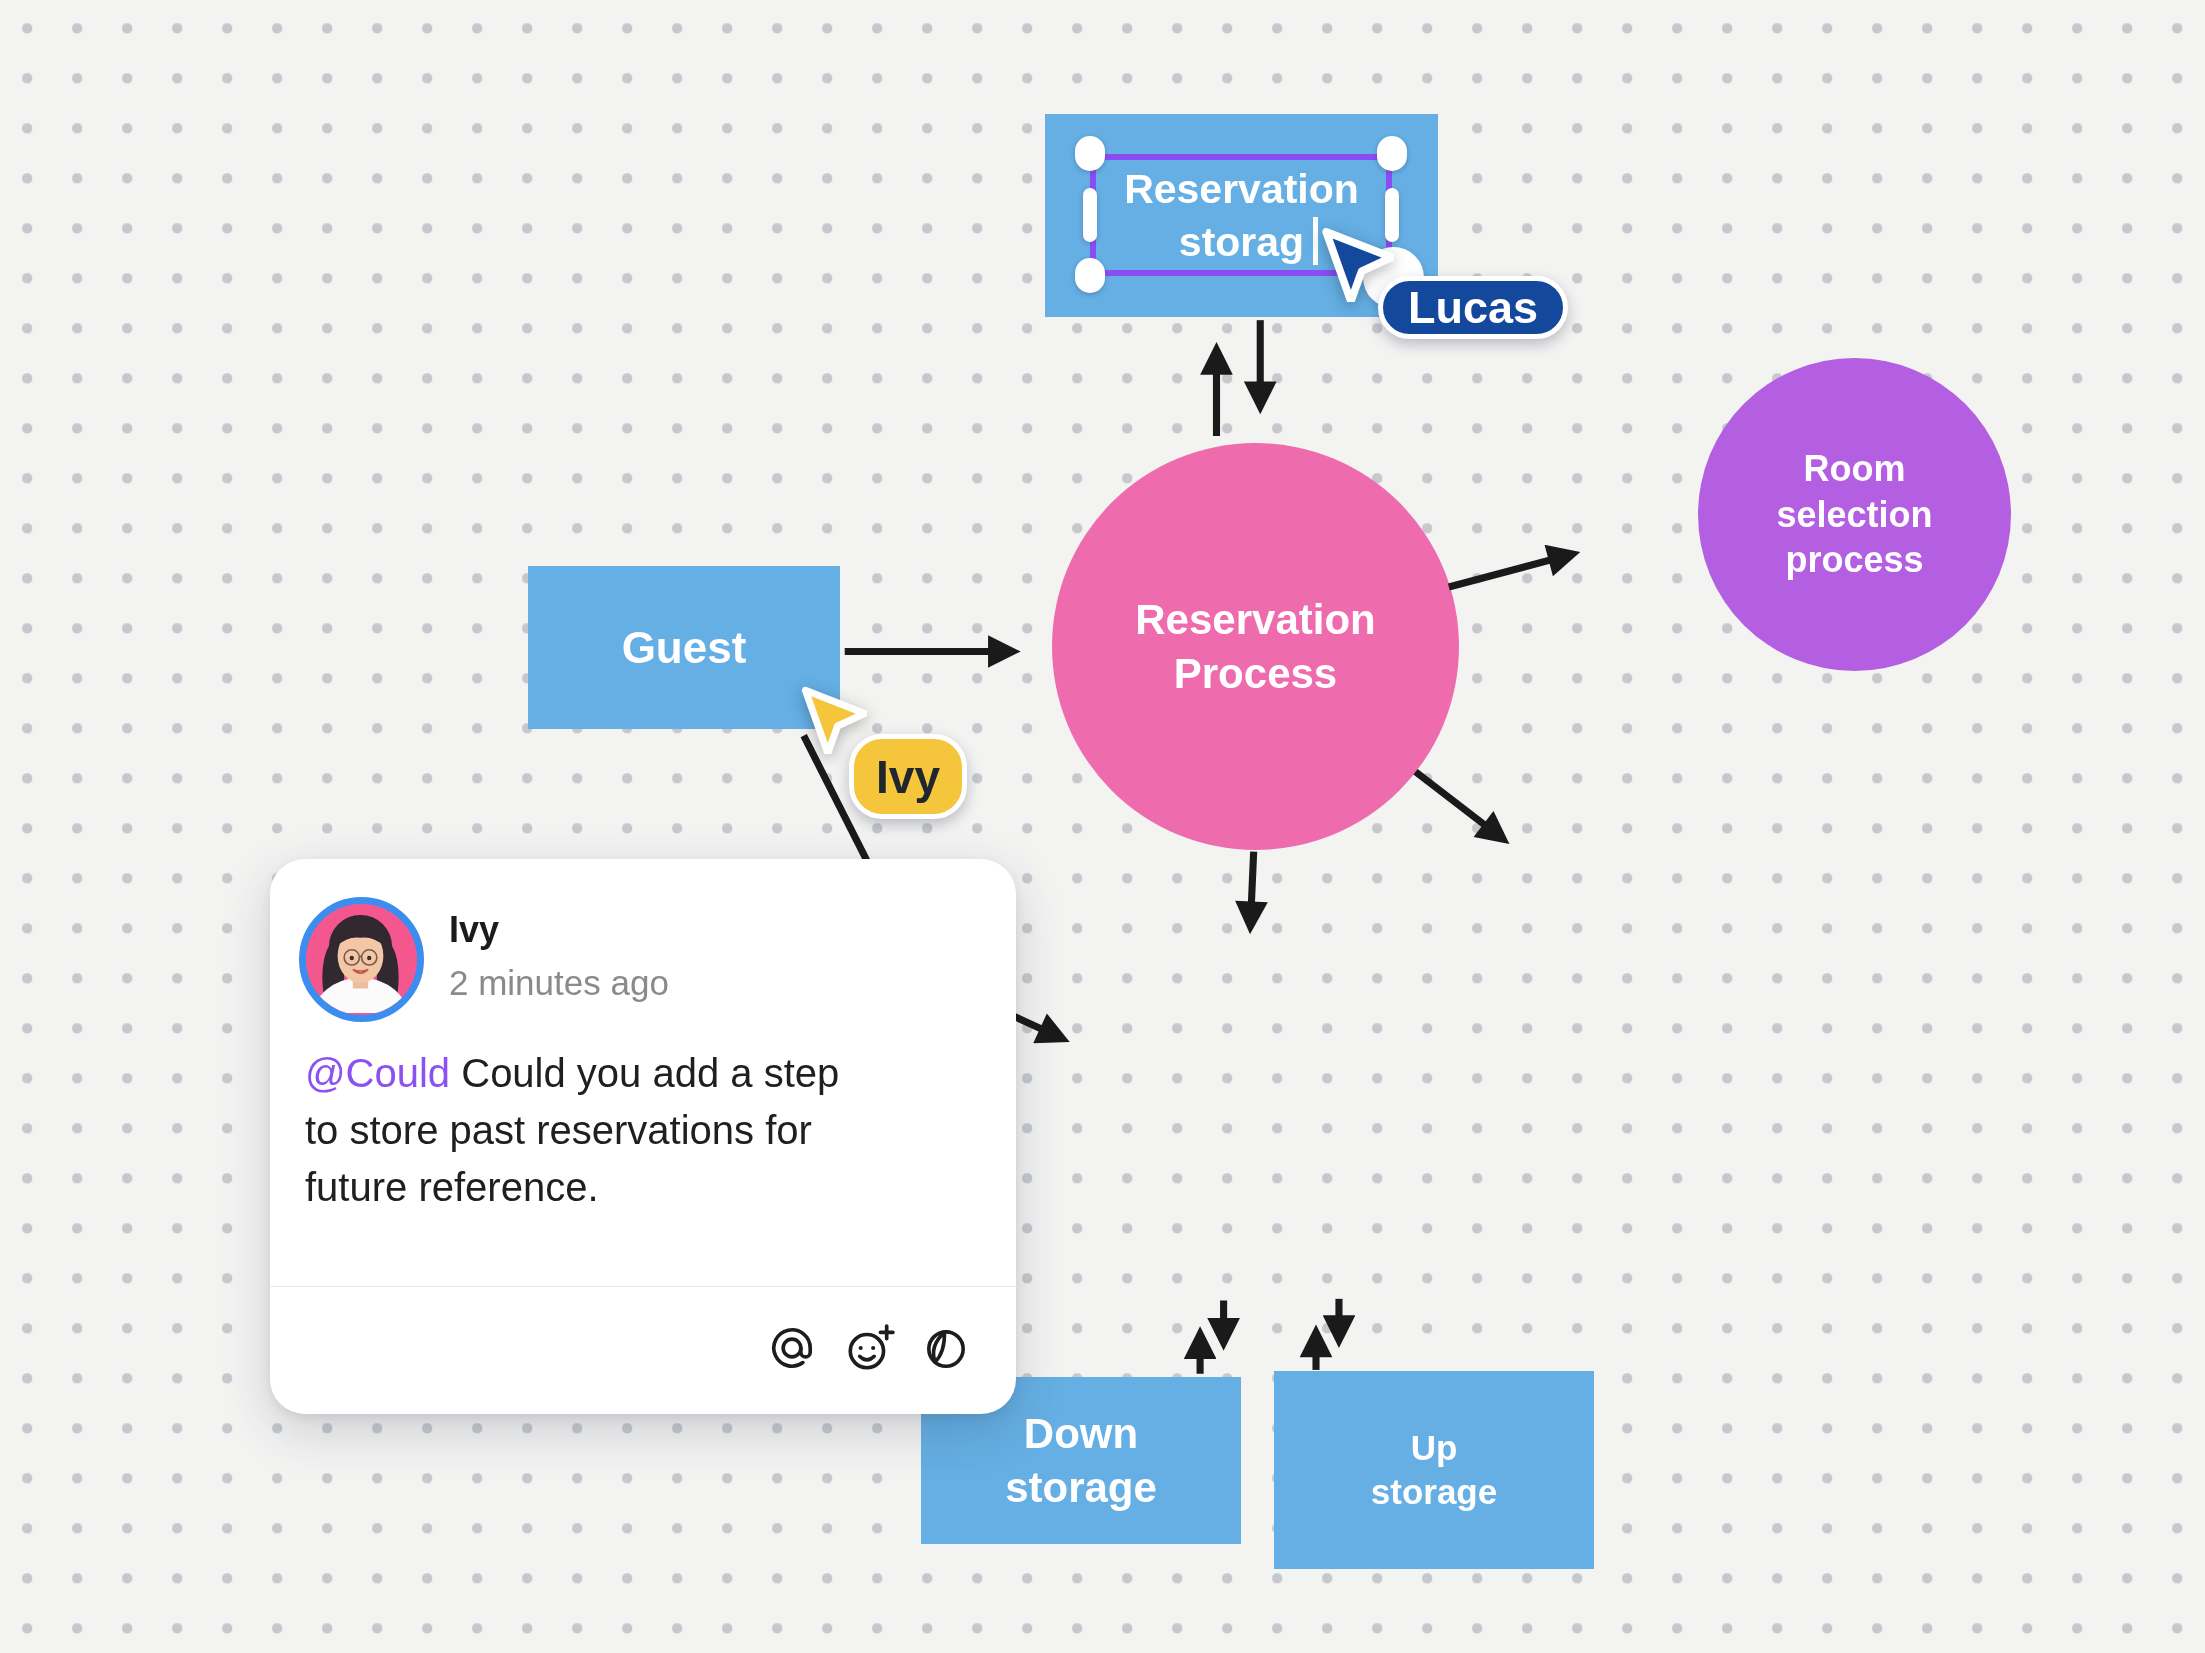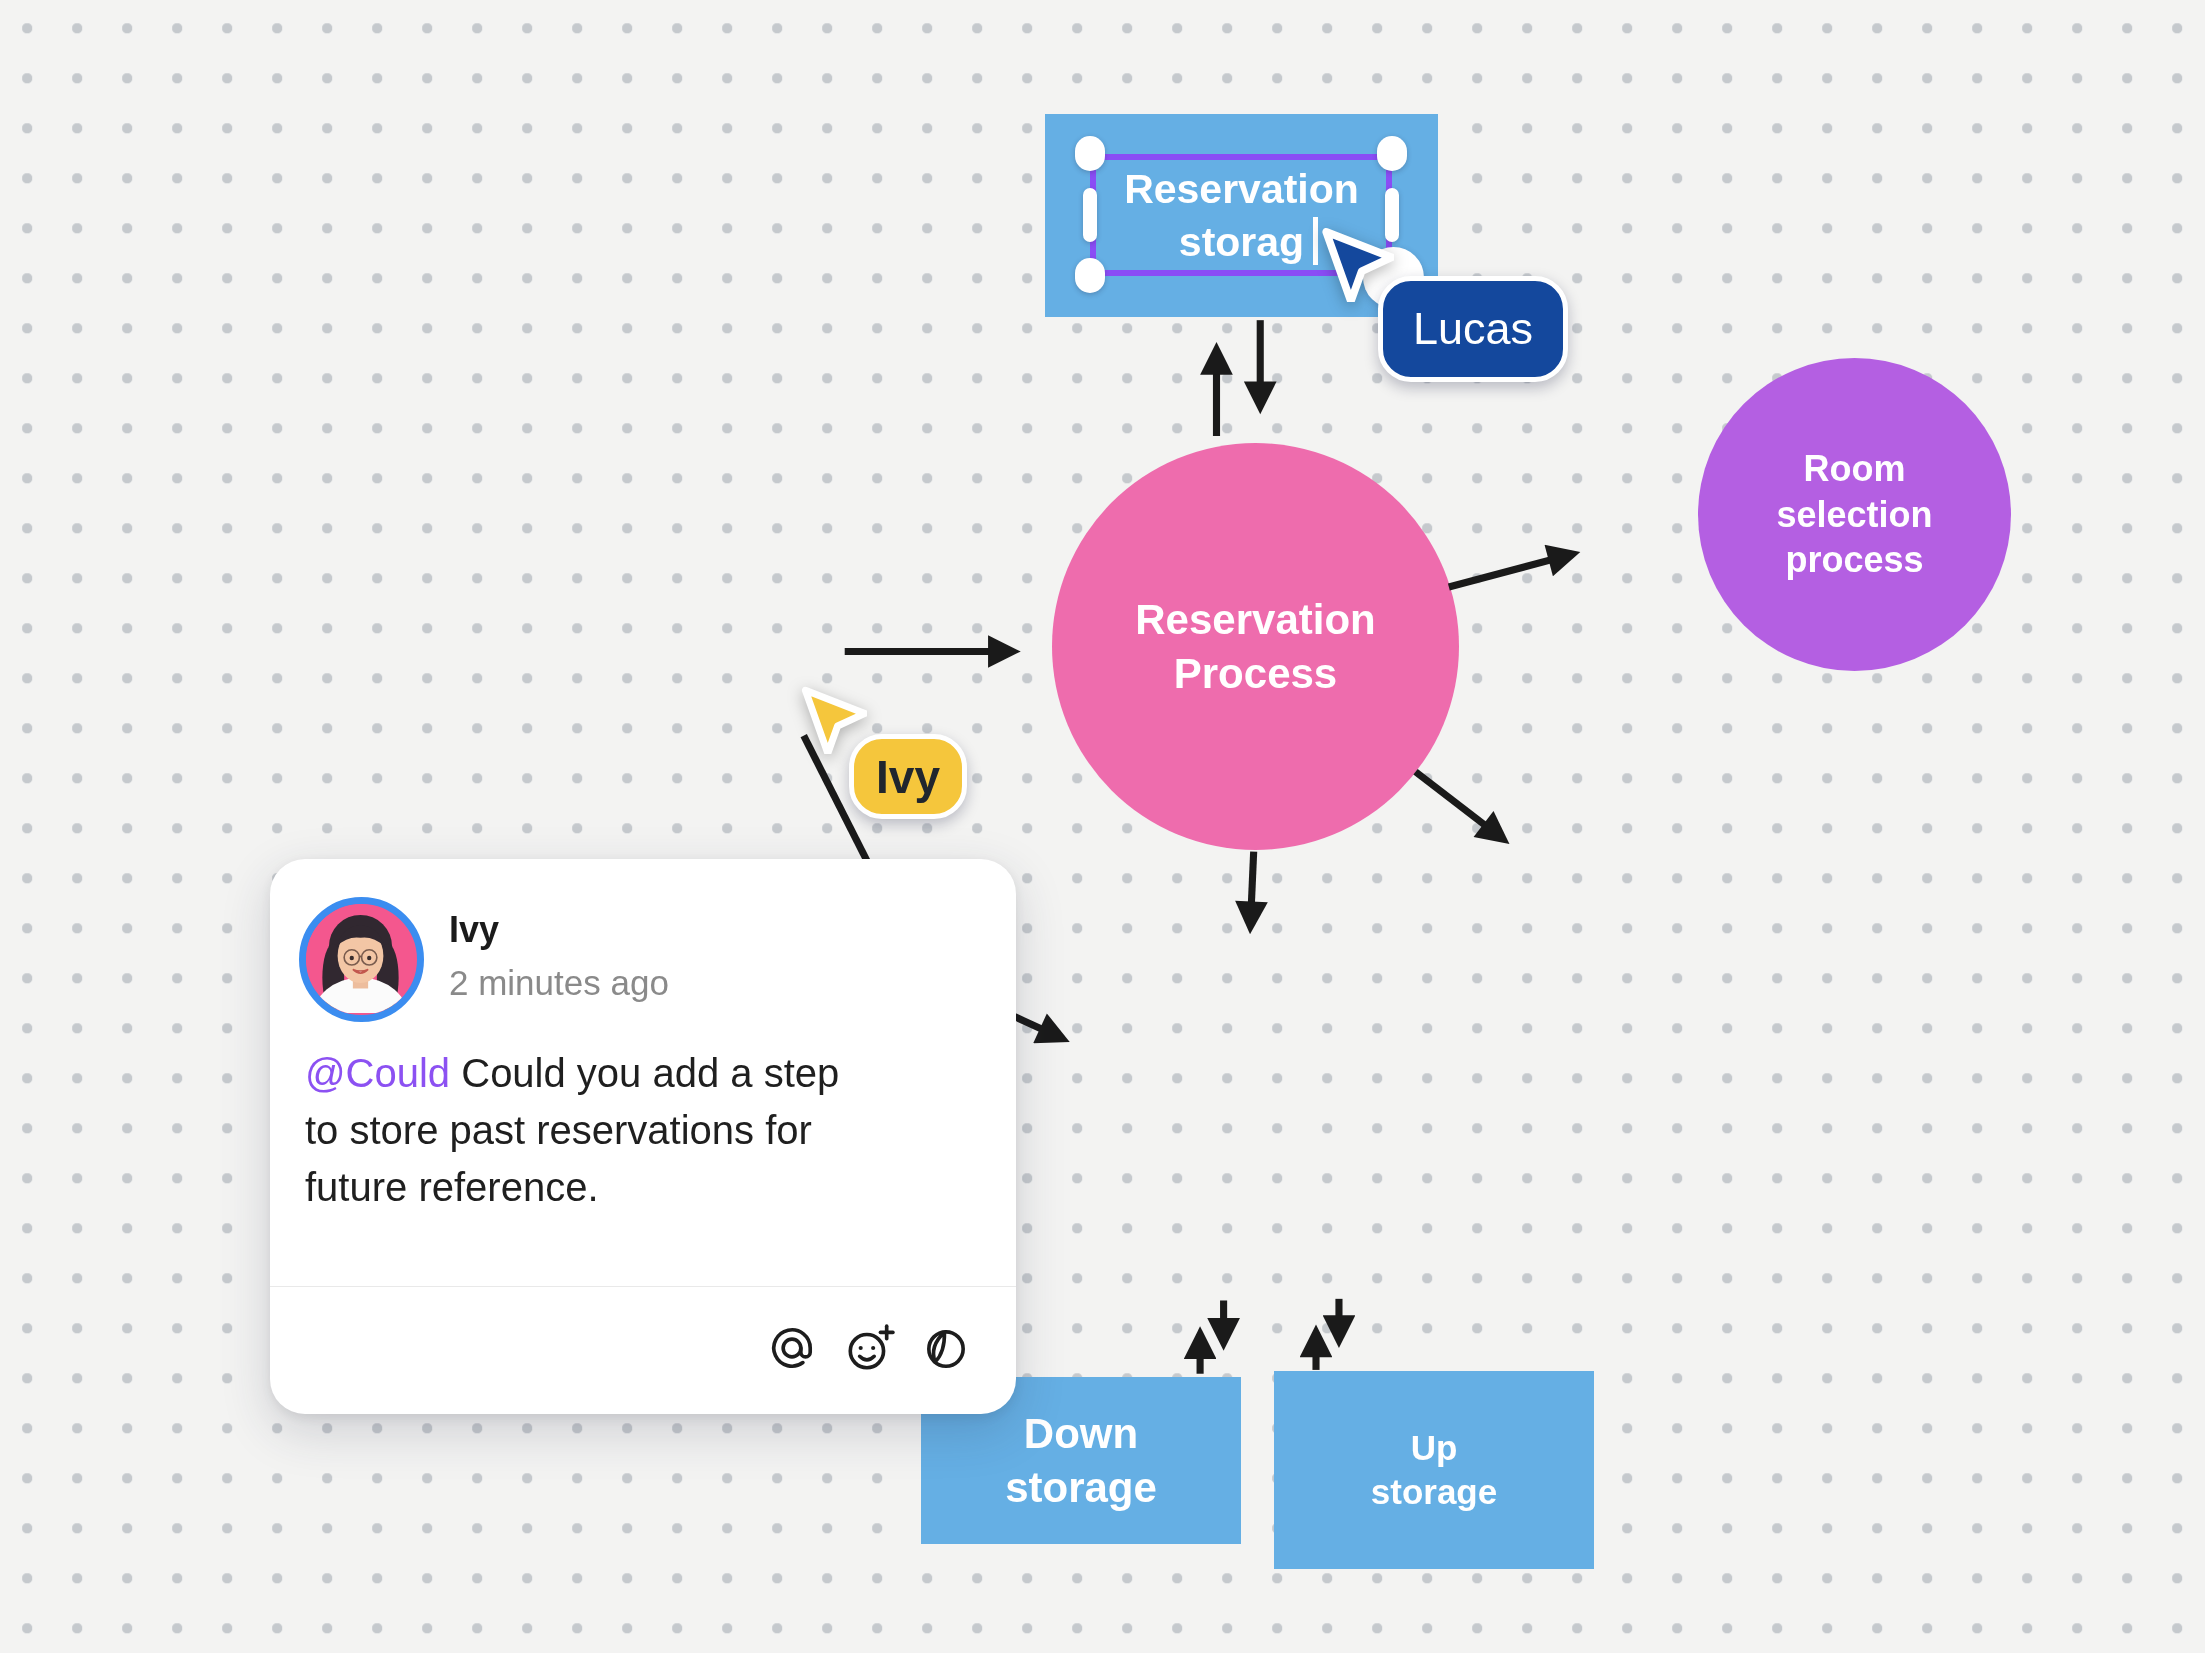--- a/index.html
+++ b/index.html
@@ -27,22 +27,22 @@
     color:#1f1f1f;z-index:7;}
   .body-text .rest{white-space:pre-line;}
   .mention{color:#8c51f2;}
   .divider{position:absolute;left:270px;top:1286px;width:746px;height:1.1px;background:#e9e9e9;z-index:7;}
   .icon-row{position:absolute;left:766px;top:1322px;display:flex;gap:25px;align-items:center;z-index:7;}
   .icon-btn{width:52px;height:52px;display:flex;align-items:center;justify-content:center;cursor:pointer;}
   .cursor{position:absolute;z-index:9;filter:drop-shadow(0 4.4px 7.7px rgba(0,0,0,.28));}
   .tag{position:absolute;z-index:10;display:flex;align-items:center;justify-content:center;
     border:5.5px solid #fff;box-sizing:border-box;border-radius:33px;
     box-shadow:0 5.5px 14.2px rgba(20,25,60,.25);}
-  .tag-lucas{left:1378px;top:276px;width:190px;height:106px;background:#14489d;
-    color:#fff;font-size:45px;font-weight:400;}
+  .tag-lucas{left:1378px;top:276px;width:190px;height:63px;background:#14489d;
+    color:#fff;font-size:45px;font-weight:700;}
   .tag-ivy{left:849px;top:734px;width:118px;height:85px;background:#f5c63c;
     color:#20262e;font-size:46px;font-weight:600;}
   .big-handle{position:absolute;left:1363px;top:247px;width:61px;height:61px;border-radius:50%;
     background:#fff;z-index:8;box-shadow:0 2.2px 7.7px rgba(30,30,60,.2);}
 </style>
 </head>
 <body>
 
 <div class="canvas">
 
@@ -63,20 +63,21 @@
       <line x1="1843" y1="1853" x2="1943" y2="1899" marker-end="url(#ah)"></line>
       <line x1="2195" y1="2512" x2="2195" y2="2440" marker-end="url(#ah)"></line>
       <line x1="2238" y1="2378" x2="2238" y2="2455" marker-end="url(#ah)"></line>
       <line x1="2407" y1="2505" x2="2407" y2="2437" marker-end="url(#ah)"></line>
       <line x1="2449" y1="2375" x2="2449" y2="2450" marker-end="url(#ah)"></line>
     </g>
   </svg>
 
   <div class="node rect" style="left:1045px;top:114px;width:393px;height:203px;font-size:41px;z-index:2;">Reservation
 storag</div>
+  <div class="node rect" style="left:528px;top:566px;width:312px;height:163px;font-size:44px;z-index:2;">Guest</div>
   <div class="node rect" style="left:921px;top:1377px;width:320px;height:167px;font-size:42px;z-index:2;">Down
 storage</div>
   <div class="node rect" style="left:1274px;top:1371px;width:320px;height:198px;font-size:35px;z-index:2;">Up
 storage</div>
   <div class="node circle" style="left:1052px;top:443px;width:407px;height:407px;background:#ee6cad;font-size:42px;z-index:2;">Reservation
 Process</div>
   <div class="node circle" style="left:1698px;top:358px;width:313px;height:313px;background:#b45fe2;font-size:36px;z-index:2;">Room
 selection
 process</div>
 

